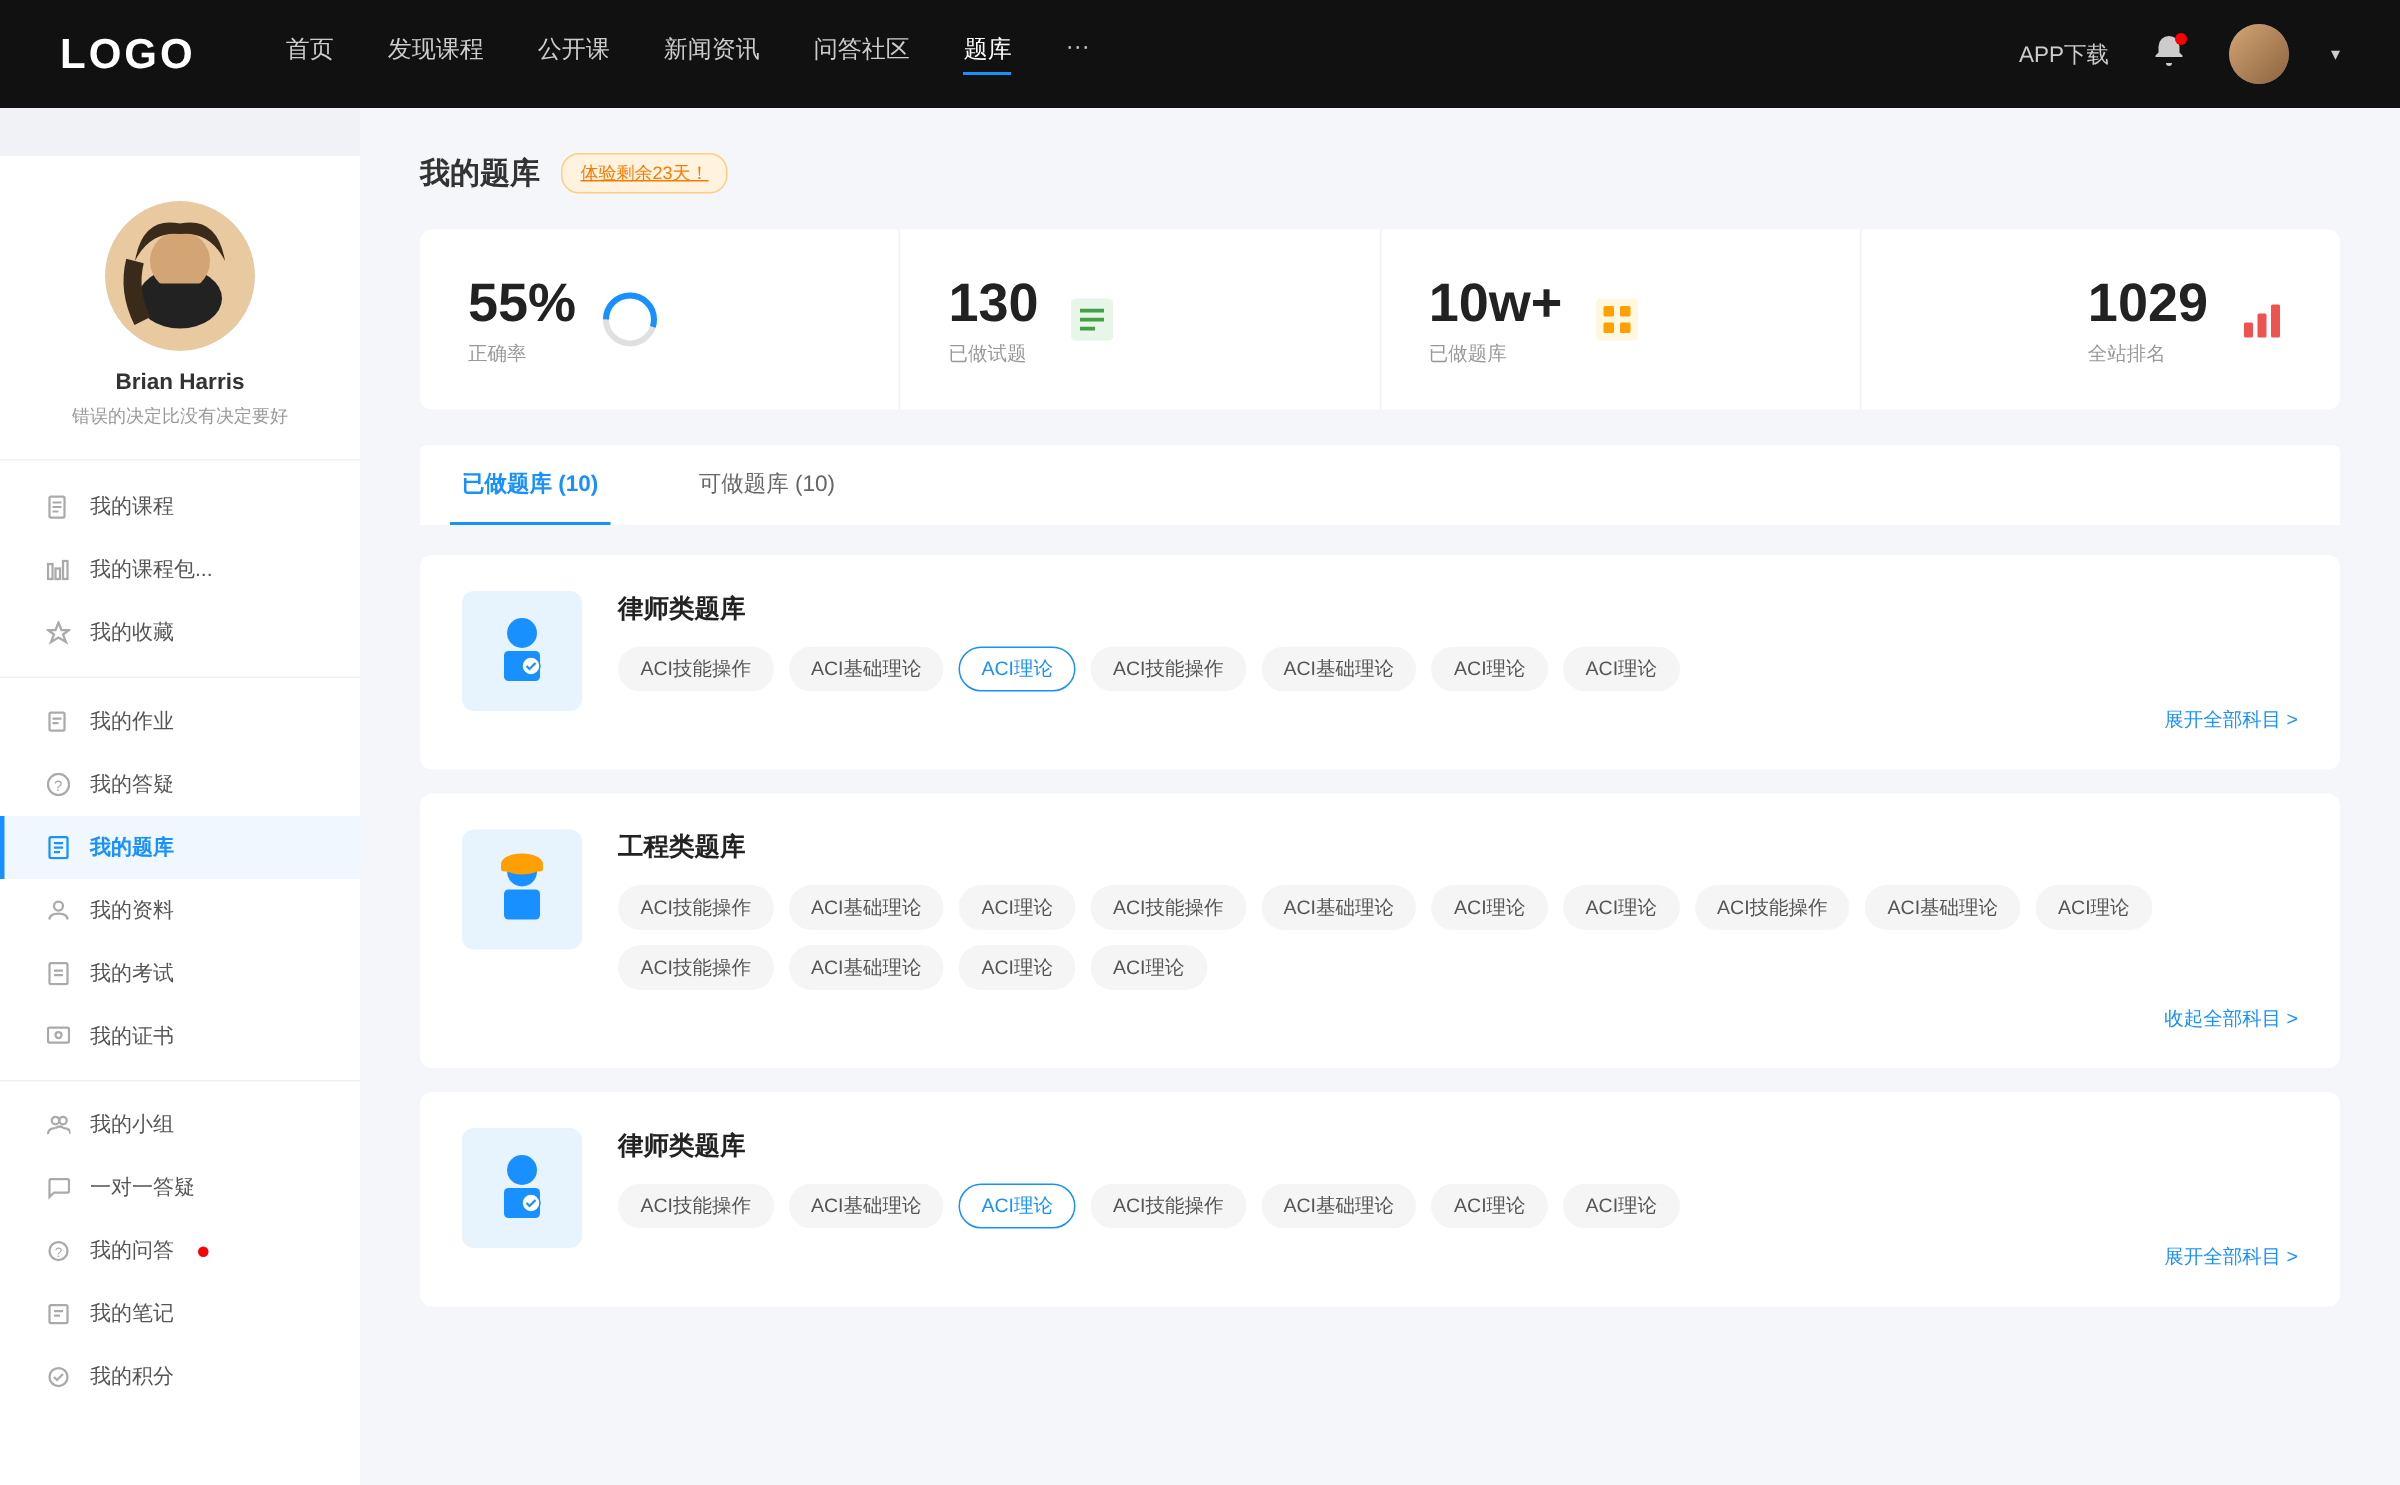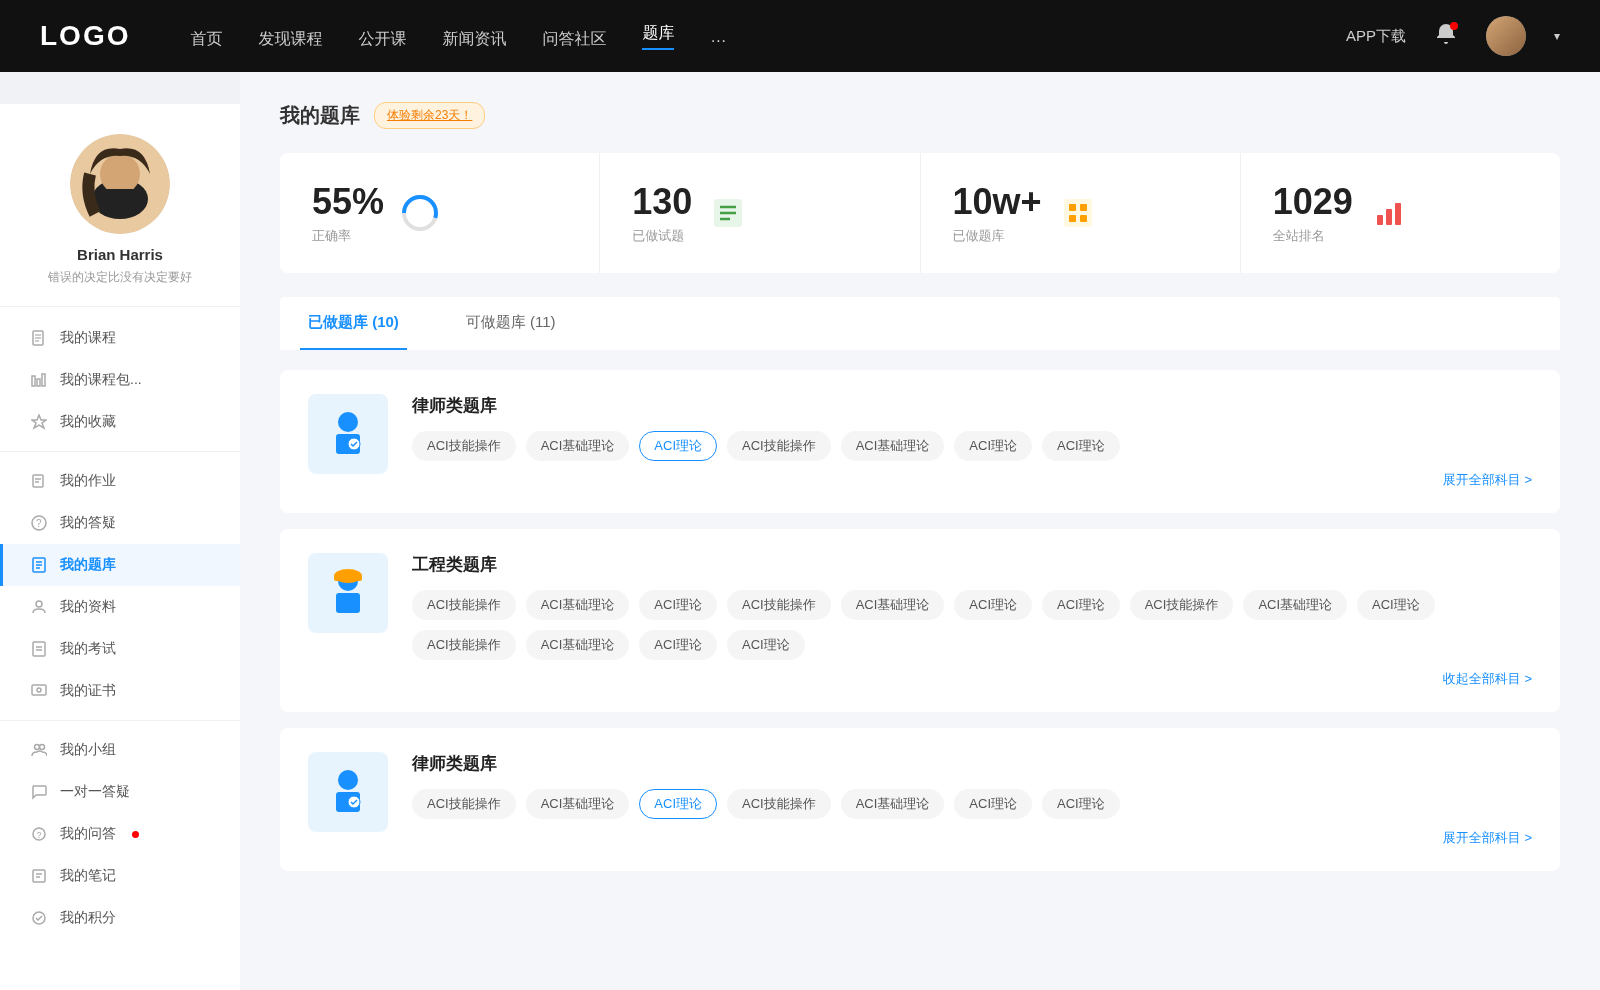--- a/index.html
+++ b/index.html
@@ -1,21 +1,21 @@
 <!DOCTYPE html>
 <html><head>
   <meta charset="utf-8">
   <style>
     * { margin: 0; padding: 0; box-sizing: border-box; }
     body { font-family: -apple-system, BlinkMacSystemFont, 'PingFang SC', 'Microsoft YaHei', sans-serif; background: #f0f2f5; width: 1600px; min-height: 990px; overflow-x: hidden; }
 
     
     .navbar { background: #111; height: 72px; display: flex; align-items: center; padding: 0 40px; position: relative; }
     .nav-logo { color: white; font-size: 28px; font-weight: bold; letter-spacing: 2px; margin-right: 60px; }
-    .nav-links { display: flex; align-items: flex-end; gap: 36px; flex: 1; }
+    .nav-links { display: flex; align-items: flex-start; gap: 36px; flex: 1; }
     .nav-link { color: #ccc; font-size: 16px; cursor: pointer; white-space: nowrap; }
     .nav-link.active { color: white; border-bottom: 2px solid #1890ff; padding-bottom: 4px; }
     .nav-right { display: flex; align-items: center; gap: 28px; margin-left: auto; }
     .nav-download { color: #ccc; font-size: 15px; cursor: pointer; }
     .nav-bell { position: relative; cursor: pointer; }
     .nav-bell svg { width: 24px; height: 24px; fill: #ccc; }
     .nav-bell-dot { position: absolute; top: 0; right: 0; width: 8px; height: 8px; background: red; border-radius: 50%; }
     .nav-avatar { width: 40px; height: 40px; border-radius: 50%; background: #888; overflow: hidden; display: flex; align-items: center; justify-content: center; cursor: pointer; }
     .nav-avatar-img { width: 100%; height: 100%; background: linear-gradient(135deg, #d4a574, #8b6340); border-radius: 50%; }
     .nav-chevron { color: #ccc; cursor: pointer; font-size: 12px; }
@@ -42,21 +42,21 @@
     .main { flex: 1; background: #f5f6fa; overflow-y: auto; padding: 30px 40px; }
 
     
     .page-header { display: flex; align-items: center; gap: 14px; margin-bottom: 24px; }
     .page-title { font-size: 20px; font-weight: 600; color: #333; }
     .trial-badge { background: #fff3e0; color: #f57c00; font-size: 12px; padding: 4px 12px; border-radius: 12px; border: 1px solid #ffcc80; text-decoration: underline; }
 
     
     .stats-row { display: flex; background: white; border-radius: 8px; margin-bottom: 24px; overflow: hidden; }
     .stat-card { flex: 1; padding: 28px 32px; display: flex; align-items: center; gap: 16px; border-right: 1px solid #f0f0f0; }
-    .stat-card:last-child { border-right: none; }
+    .stat-card:last-child { border-right: none; justify-content: flex-end; }
     .stat-content { }
     .stat-number { font-size: 36px; font-weight: 700; color: #222; }
     .stat-label { font-size: 13px; color: #999; margin-top: 4px; }
     .stat-icon { width: 40px; height: 40px; display: flex; align-items: center; justify-content: center; }
 
     
     .tabs-row { display: flex; gap: 51px; margin-bottom: 20px; background: white; padding: 0 20px; border-radius: 4px 4px 0 0; }
     .tab { padding: 16px 8px; font-size: 15px; color: #666; cursor: pointer; border-bottom: 2px solid transparent; }
     .tab.active { color: #1890ff; border-bottom: 2px solid #1890ff; font-weight: 600; }
 
@@ -322,21 +322,21 @@
             <rect x="6" y="20" width="6" height="10" rx="1" fill="#ef5350"></rect>
             <rect x="15" y="14" width="6" height="16" rx="1" fill="#ef5350"></rect>
             <rect x="24" y="8" width="6" height="22" rx="1" fill="#ef5350"></rect>
           </svg>
         </div>
       </div>
     </div>
 
     <div class="tabs-row">
       <div class="tab active">已做题库 (10)</div>
-      <div class="tab">可做题库 (11)</div>
+      <div class="tab">可做题库 (10)</div>
     </div>
 
     <div class="qbank-list">
 
       <div class="qbank-card">
         <div class="qbank-icon">
           <svg width="60" height="60" viewBox="0 0 60 60">
             <circle cx="30" cy="18" r="10" fill="#1890ff"></circle>
             <rect x="18" y="30" width="24" height="20" rx="3" fill="#1890ff"></rect>
             <circle cx="36" cy="40" r="6" fill="white" stroke="#1890ff" stroke-width="1"></circle>

